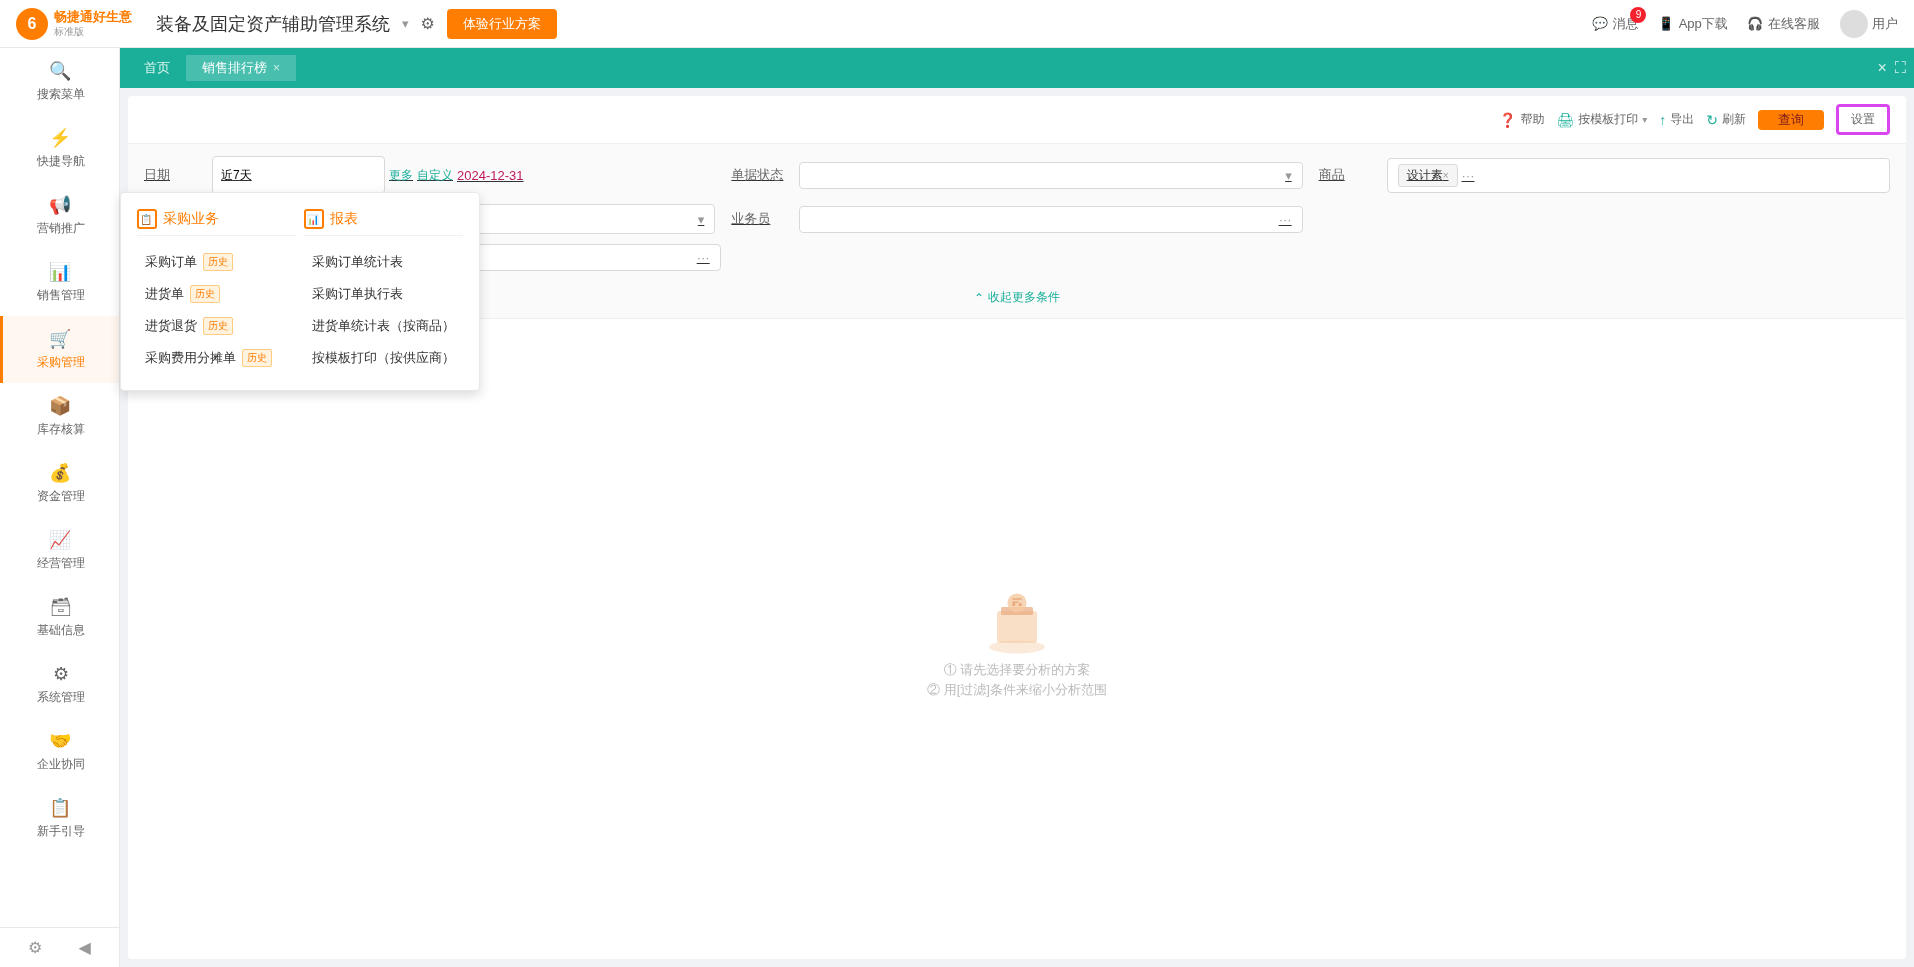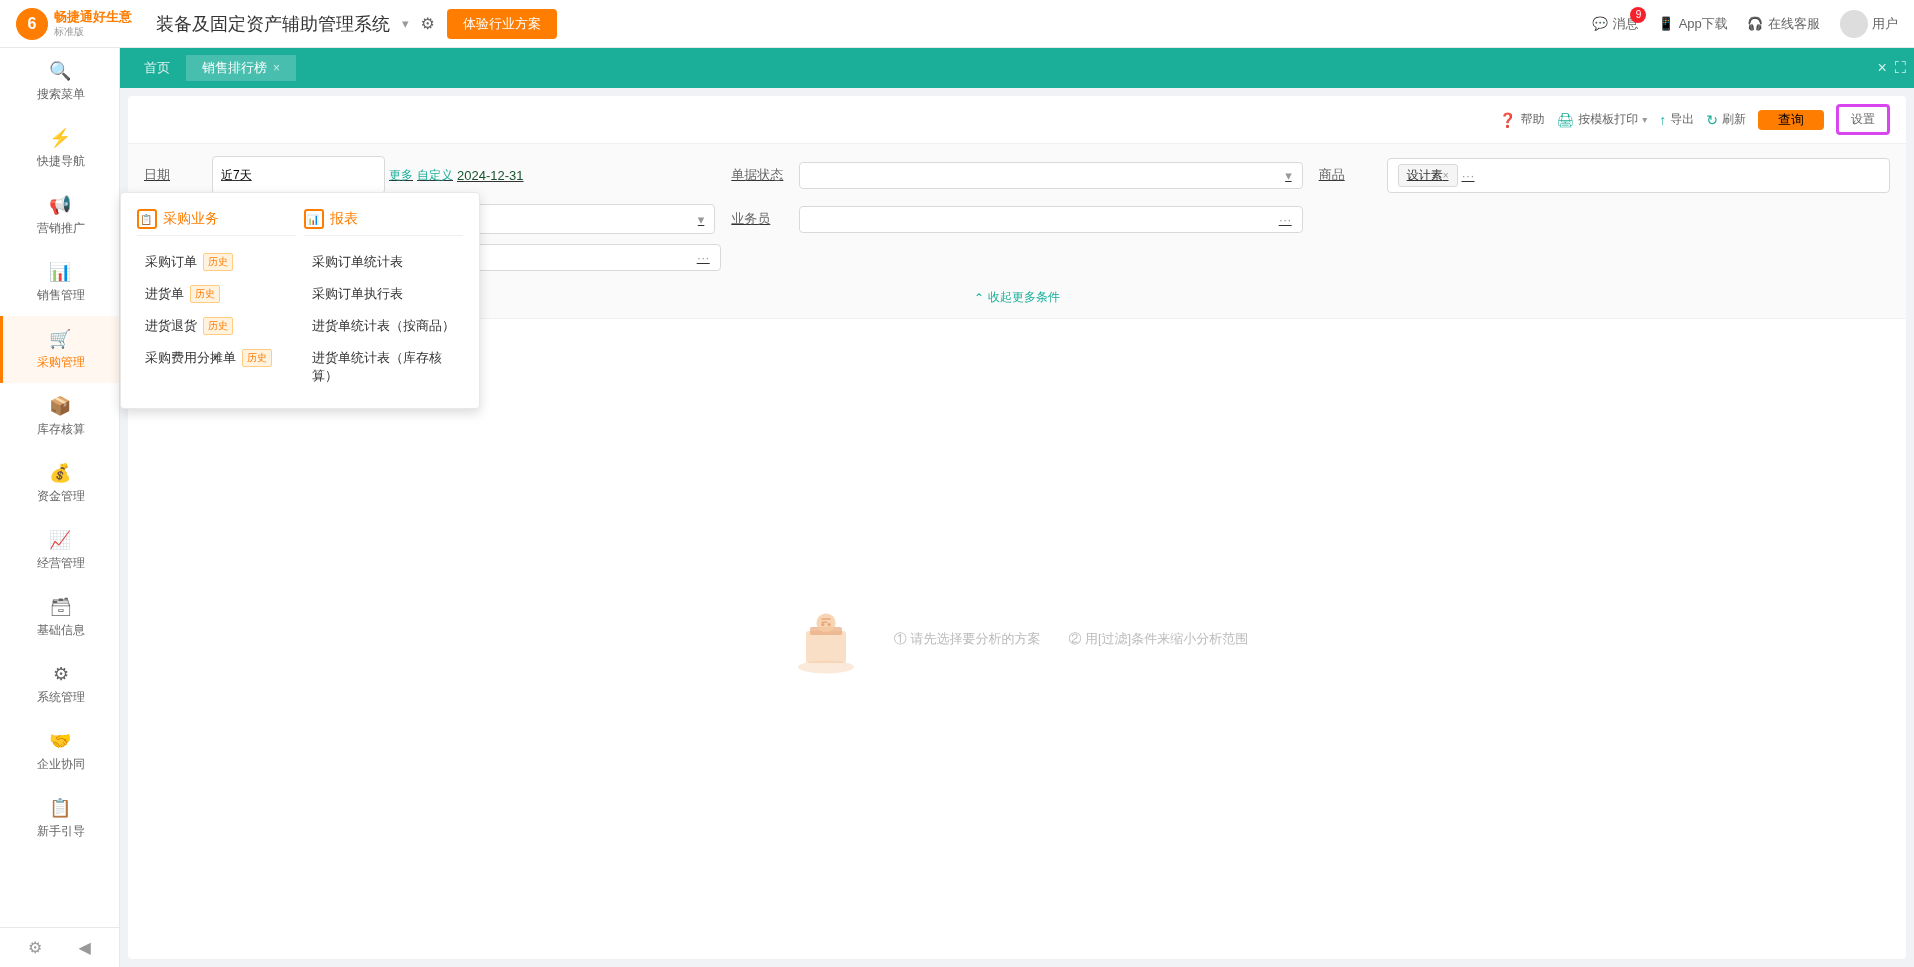--- a/index.html
+++ b/index.html
@@ -219,21 +219,21 @@
       display: flex;
       align-items: center;
       gap: 4px;
       color: #666;
       cursor: pointer;
       font-size: 12px;
     }
     .toolbar-btn-icon { font-size: 14px; color: #1baf9a; }
     .query-btn {
       background: #ff7d00;
-      color: #000000;
+      color: #7f1d1d;
       border: none;
       padding: 1px 20px;
       border-radius: 4px;
       cursor: pointer;
       font-size: 13px;
     }
     .settings-small-btn {
       border: 3px solid #d946ef;
       background: white;
       color: #666;
@@ -309,25 +309,25 @@
       font-size: 12px;
       display: flex;
       align-items: center;
       gap: 4px;
     }
 
     
     .empty-state {
       flex: 1;
       display: flex;
-      flex-direction: row;
+      flex-direction: column;
       align-items: center;
       justify-content: center;
       color: #999;
-      gap: 28px;
+      gap: 2px;
     }
     .empty-icon {
       width: 80px;
       height: 80px;
     }
     .dropdown-menu {
       position: absolute;
       top: 192px;
       left: 120px;
       background: white;
@@ -525,21 +525,21 @@
       </div>
 
       <div class="filter-area">
         <div class="filter-row">
           <div class="filter-item">
             <span class="filter-label">日期</span>
             <div class="date-range">
               <input class="date-input" readonly="" value="近7天" style="">
               <span class="more-link">更多</span>
               <span class="more-link">自定义</span>
-              <span class="filter-label" style="color:#14532d;">2024-12-31</span>
+              <span class="filter-label" style="color:#be185d;">2024-12-31</span>
             </div>
           </div>
           <div class="filter-item">
             <span class="filter-label">单据状态</span>
             <div class="filter-input">
               <span style="flex:1;color:#bbb;"></span>
               <span style="color:#999;">▾</span>
             </div>
           </div>
           <div class="filter-item">
@@ -643,17 +643,17 @@
       <div class="dropdown-menu-item">
         <span>采购订单统计表</span>
       </div>
       <div class="dropdown-menu-item">
         <span>采购订单执行表</span>
       </div>
       <div class="dropdown-menu-item">
         <span>进货单统计表（按商品）</span>
       </div>
       <div class="dropdown-menu-item">
-        <span>进货单统计表（库存核算）</span>
+        <span>按模板打印（按供应商）</span>
       </div>
     </div>
   </div>
 </div>
 
 </body></html>

